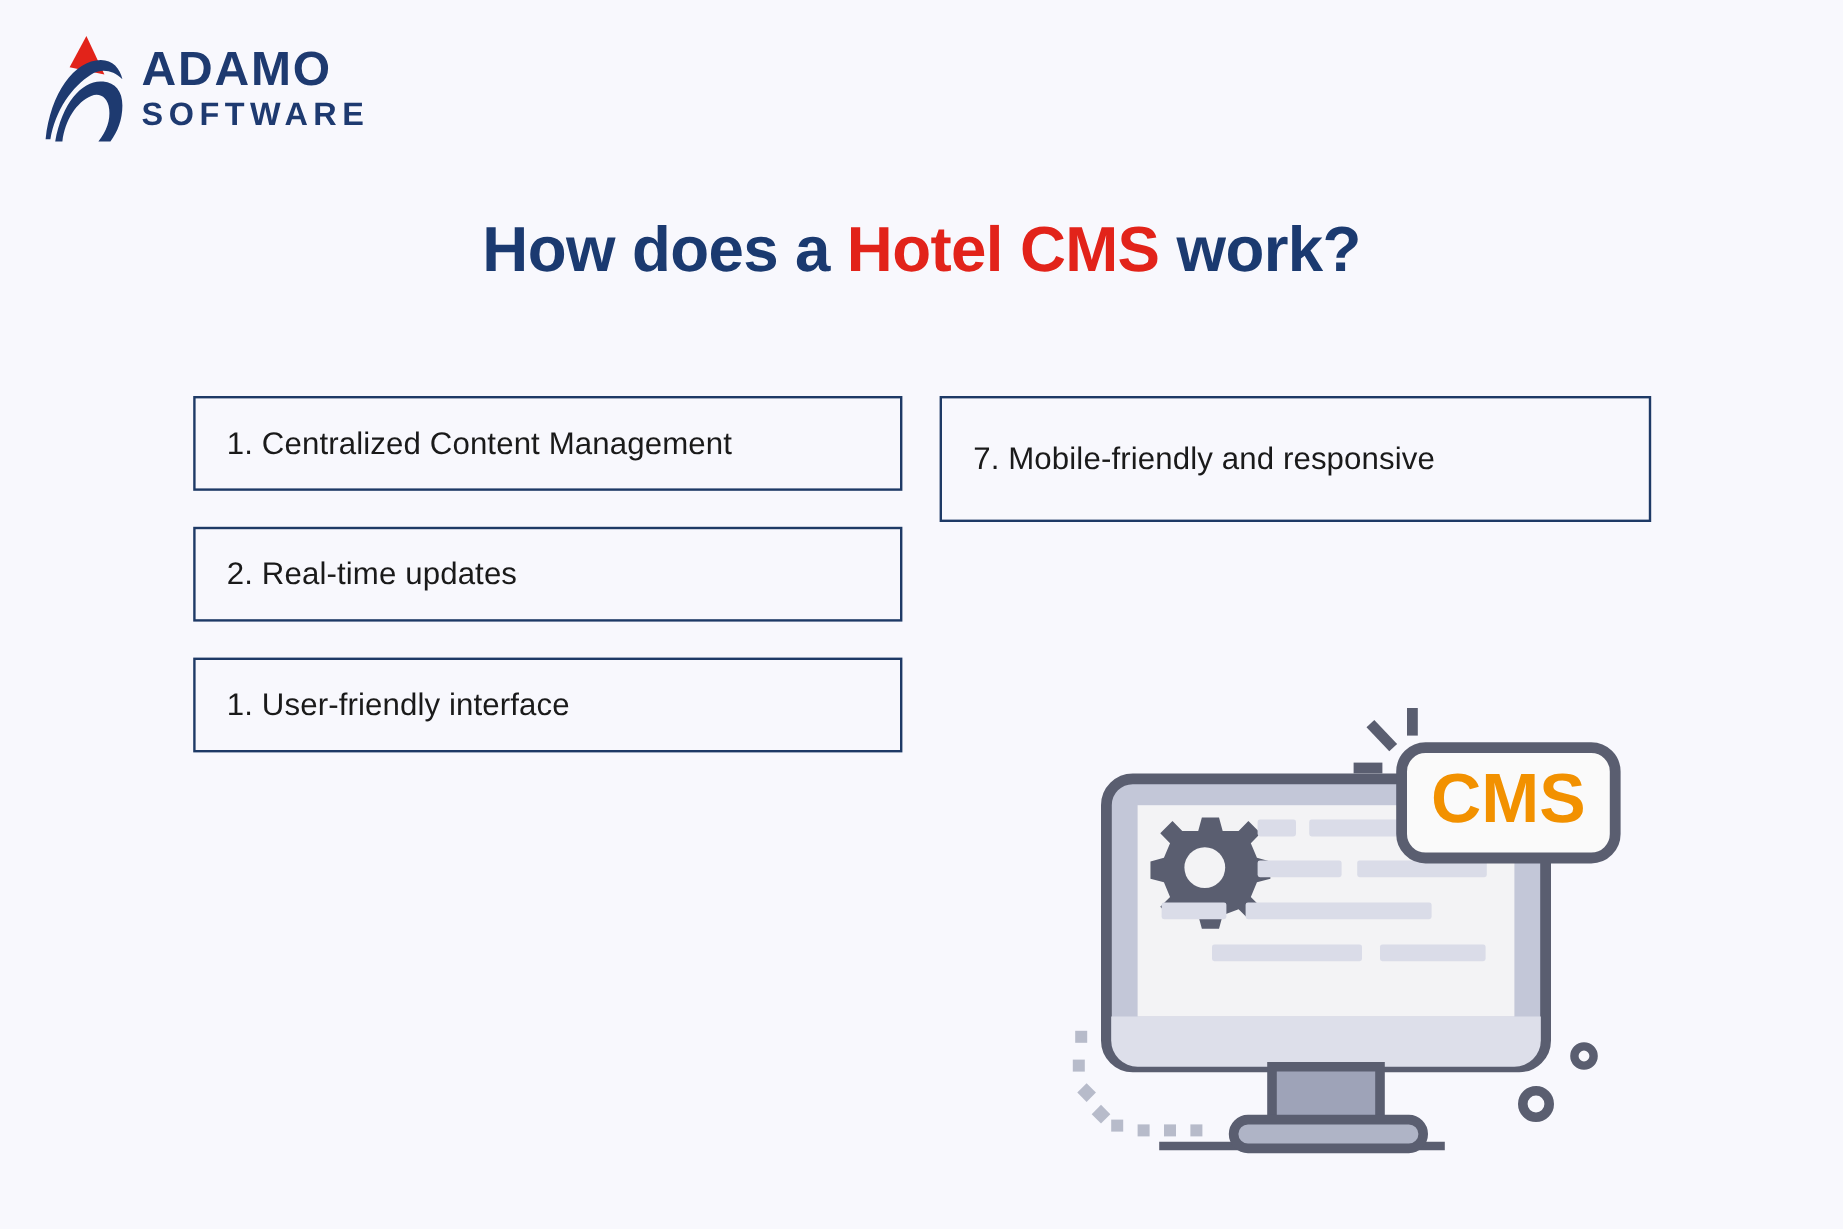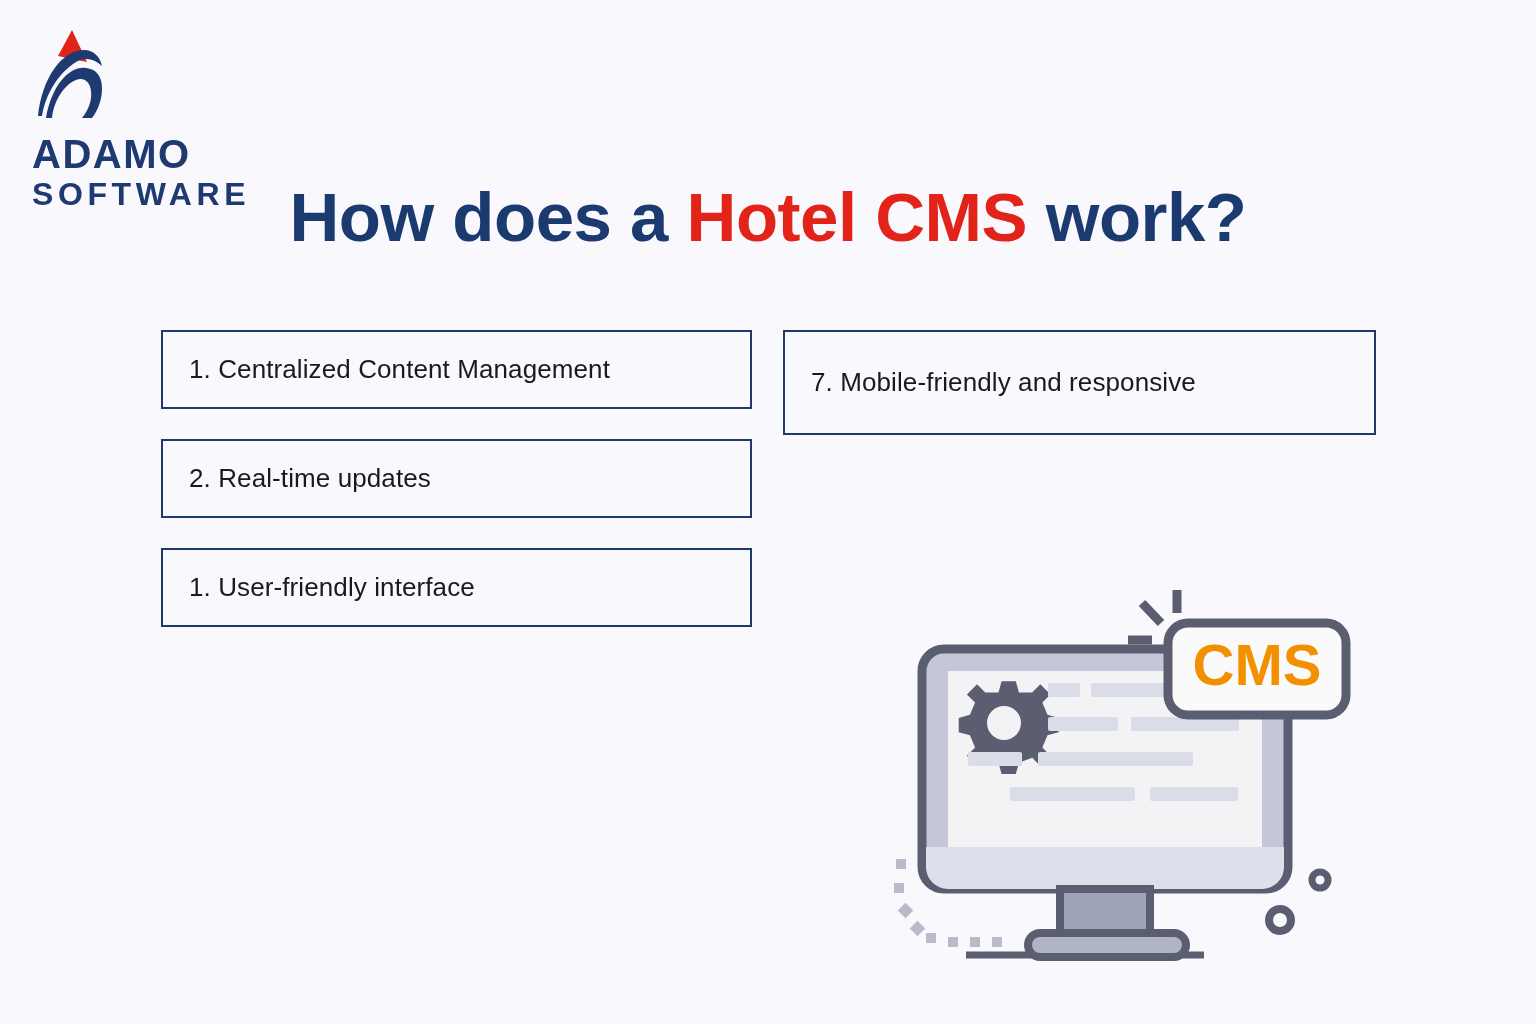--- a/index.html
+++ b/index.html
@@ -5,37 +5,37 @@
   * { margin:0; padding:0; box-sizing:border-box; }
   html, body {
     width:1536px; height:1024px;
     background:#F8F8FD;
     font-family:"Liberation Sans", sans-serif;
     overflow:hidden;
   }
   #page { position:relative; width:1536px; height:1024px; background:#F8F8FD; }
 
   
-  .logo { position:absolute; left:32px; top:26px; display:flex; align-items:flex-start; gap:14px;flex-direction:column; }
+  .logo { position:absolute; left:32px; top:26px; display:flex; align-items:center; gap:14px; }
   .logo-mark { width:72px; height:94px; display:block; }
   .logo-words { display:flex; flex-direction:column; line-height:1; }
   .logo-adamo {
     font-size:40px; font-weight:bold; color:#1E3A70;
     letter-spacing:1.5px; font-family:"Liberation Sans", sans-serif;
   }
   .logo-software {
-    font-size:32px; font-weight:bold; color:#1E3A70;
+    font-size:27px; font-weight:bold; color:#1E3A70;
     letter-spacing:4.6px; margin-top:4px;
     font-family:"Liberation Sans", sans-serif;
   }
 
   
   .title {
     position:absolute; left:0; top:178px; width:1536px; text-align:center;
-    font-size:69px; font-weight:bold; color:#1B3A70;
+    font-size:53px; font-weight:bold; color:#1B3A70;
     letter-spacing:-0.5px; white-space:nowrap;
     font-family:"Liberation Sans", sans-serif;
   }
   .title .hl { color:#E2231A; }
 
   
   .col { position:absolute; }
   .col-left  { left:161px; top:330px; width:591px; }
   .col-right { left:783px; top:330px; width:593px; }
 

